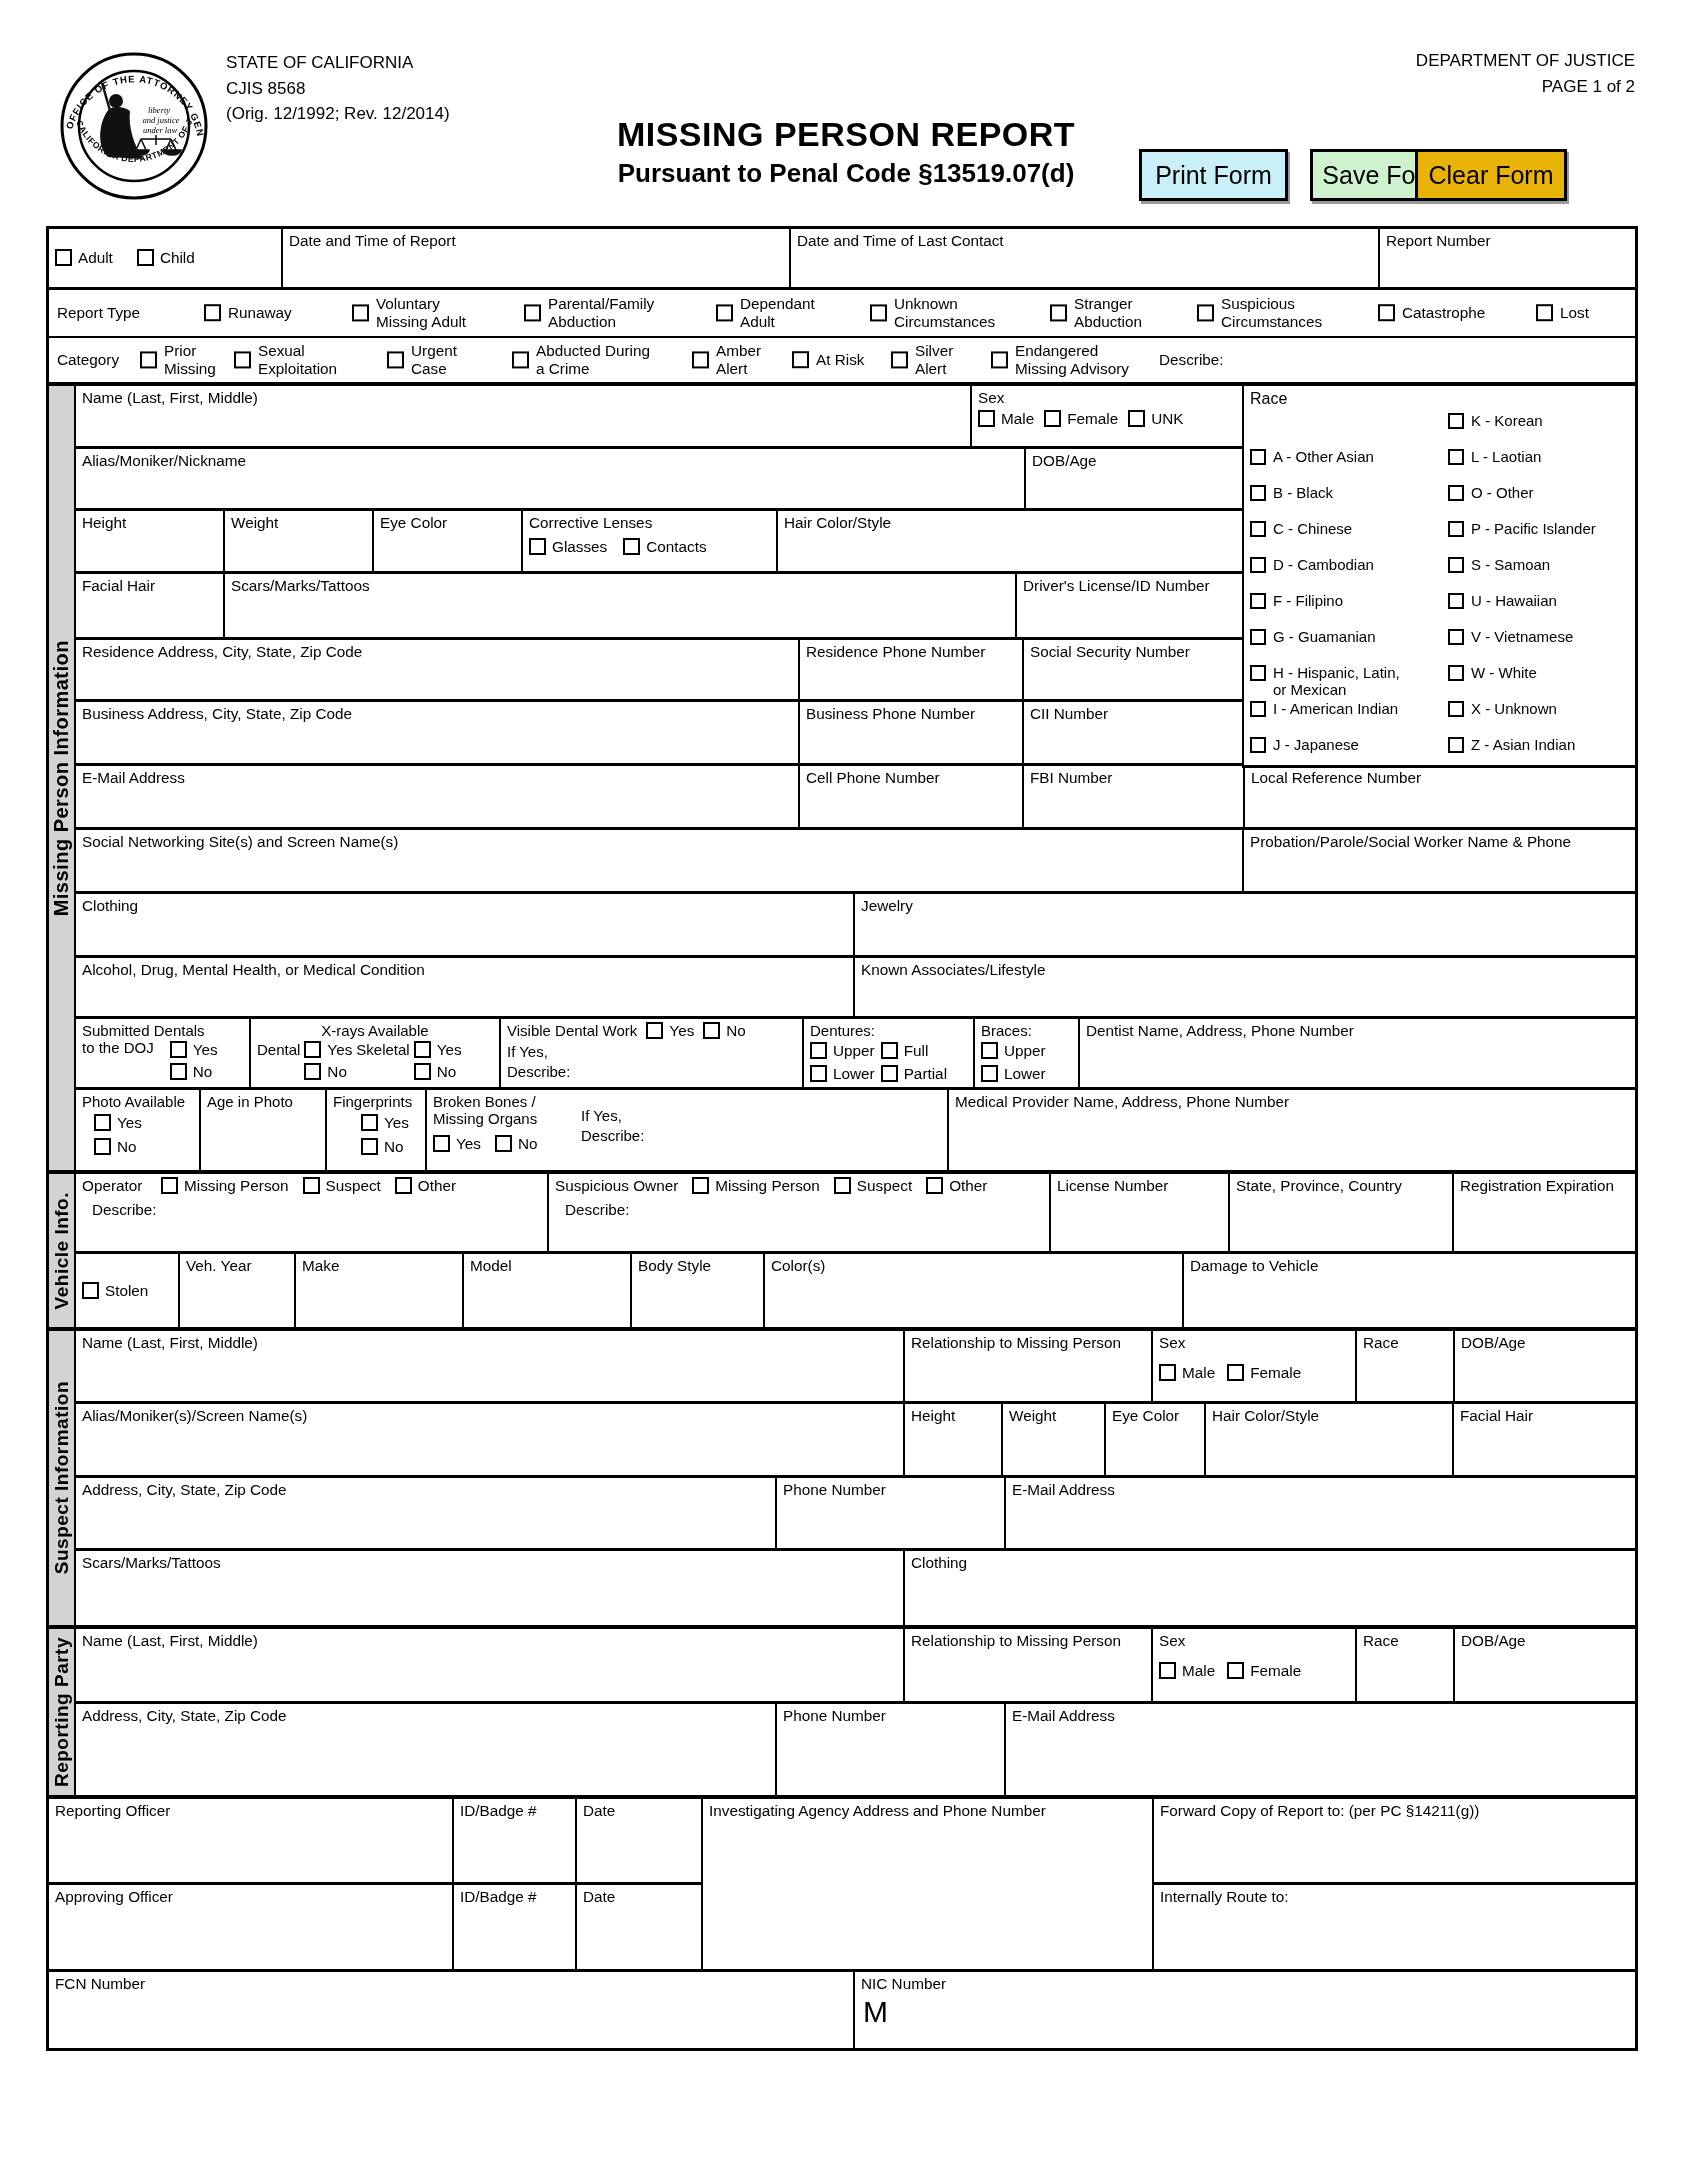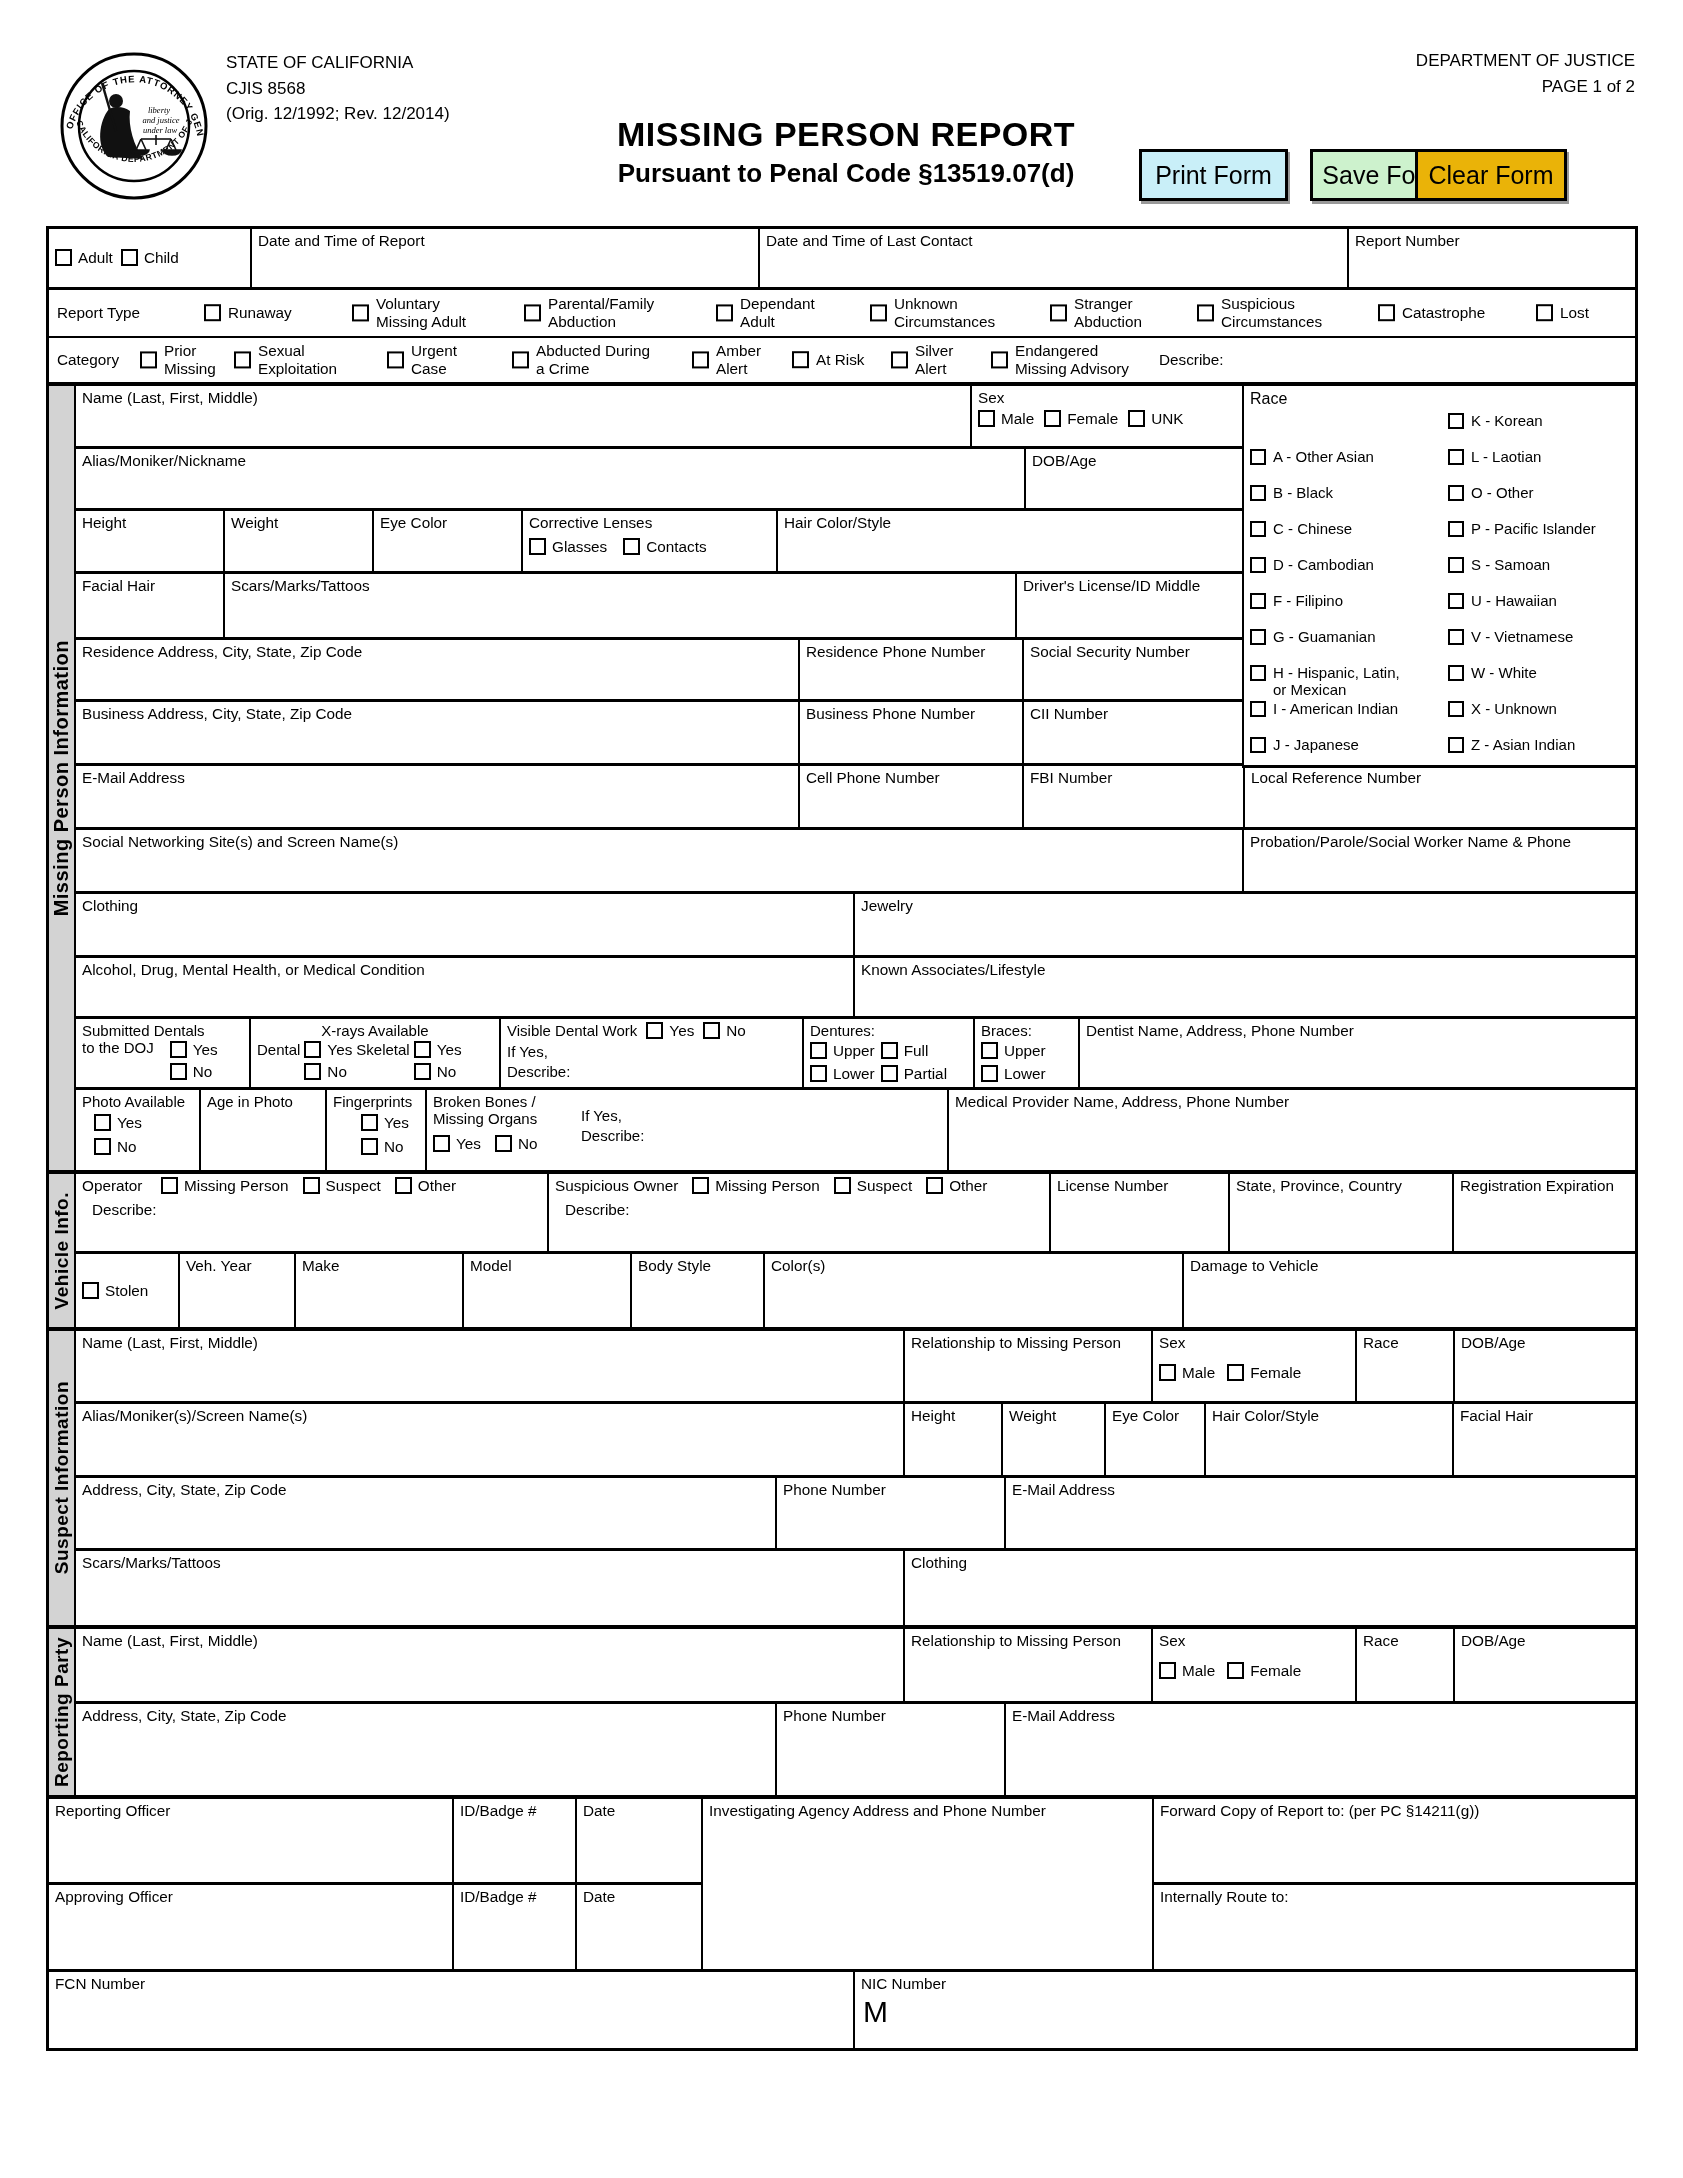--- a/index.html
+++ b/index.html
@@ -85,21 +85,21 @@
   <div class="title2">Pursuant to Penal Code §13519.07(d)</div>
 </div>
 
 <div class="btn" style="left:1139px;top:149px;width:149px;background:#c9eff8">Print Form</div>
 <div class="btn" style="left:1310px;top:149px;width:147px;background:#cdf2cd">Save Form</div>
 <div class="btn" style="left:1415px;top:149px;width:152px;background:#eab308">Clear Form</div>
 
 <div class="form">
 
   <div class="band" style="height:61px">
-    <div class="cell" style="width:203px;display:flex;align-items:center;gap:8px">
+    <div class="cell" style="width:234px;display:flex;align-items:center;gap:24px">
       <span class="cbr">
           <span class="cb"></span>
           <span>Adult</span>
         </span>
       <span class="cbr">
           <span class="cb"></span>
           <span>Child</span>
         </span>
     </div>
     <div class="cell" style="width:508px"><span>Date and Time of Report</span></div>
@@ -318,21 +318,21 @@
                 <span class="cb"></span>
                 <span>Contacts</span>
               </span>
           </div>
         </div>
         <div class="cell" style="flex:1;border-right:0"><span>Hair Color/Style</span></div>
       </div>
       <div class="band" style="height:66px">
         <div class="cell" style="width:149px"><span>Facial Hair</span></div>
         <div class="cell" style="width:792px"><span>Scars/Marks/Tattoos</span></div>
-        <div class="cell" style="flex:1;border-right:0"><span>Driver's License/ID Middle</span></div>
+        <div class="cell" style="flex:1;border-right:0"><span>Driver's License/ID Number</span></div>
       </div>
       <div class="band" style="height:62px">
         <div class="cell" style="width:724px"><span>Residence Address, City, State, Zip Code</span></div>
         <div class="cell" style="width:224px"><span>Residence Phone Number</span></div>
         <div class="cell" style="flex:1;border-right:0"><span>Social Security Number</span></div>
       </div>
       <div class="band" style="height:64px">
         <div class="cell" style="width:724px"><span>Business Address, City, State, Zip Code</span></div>
         <div class="cell" style="width:224px"><span>Business Phone Number</span></div>
         <div class="cell" style="flex:1;border-right:0"><span>CII Number</span></div>

